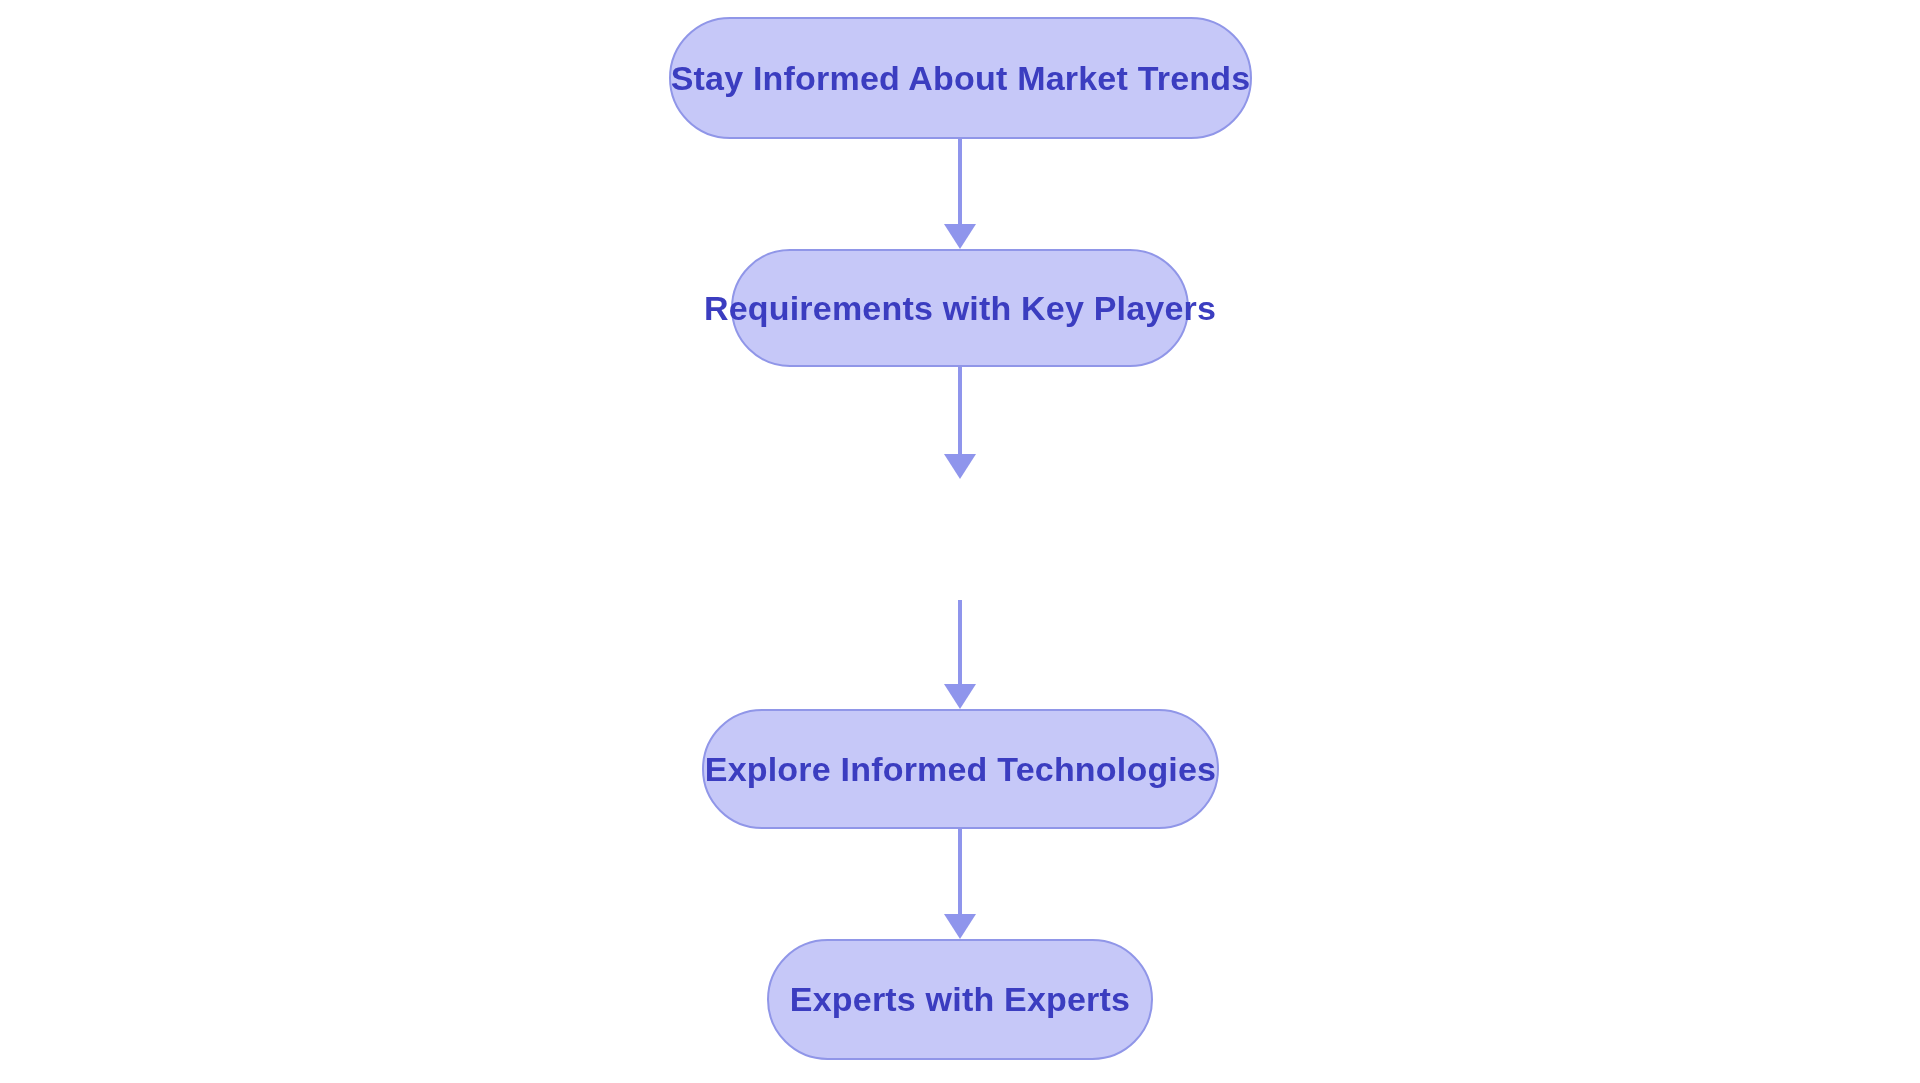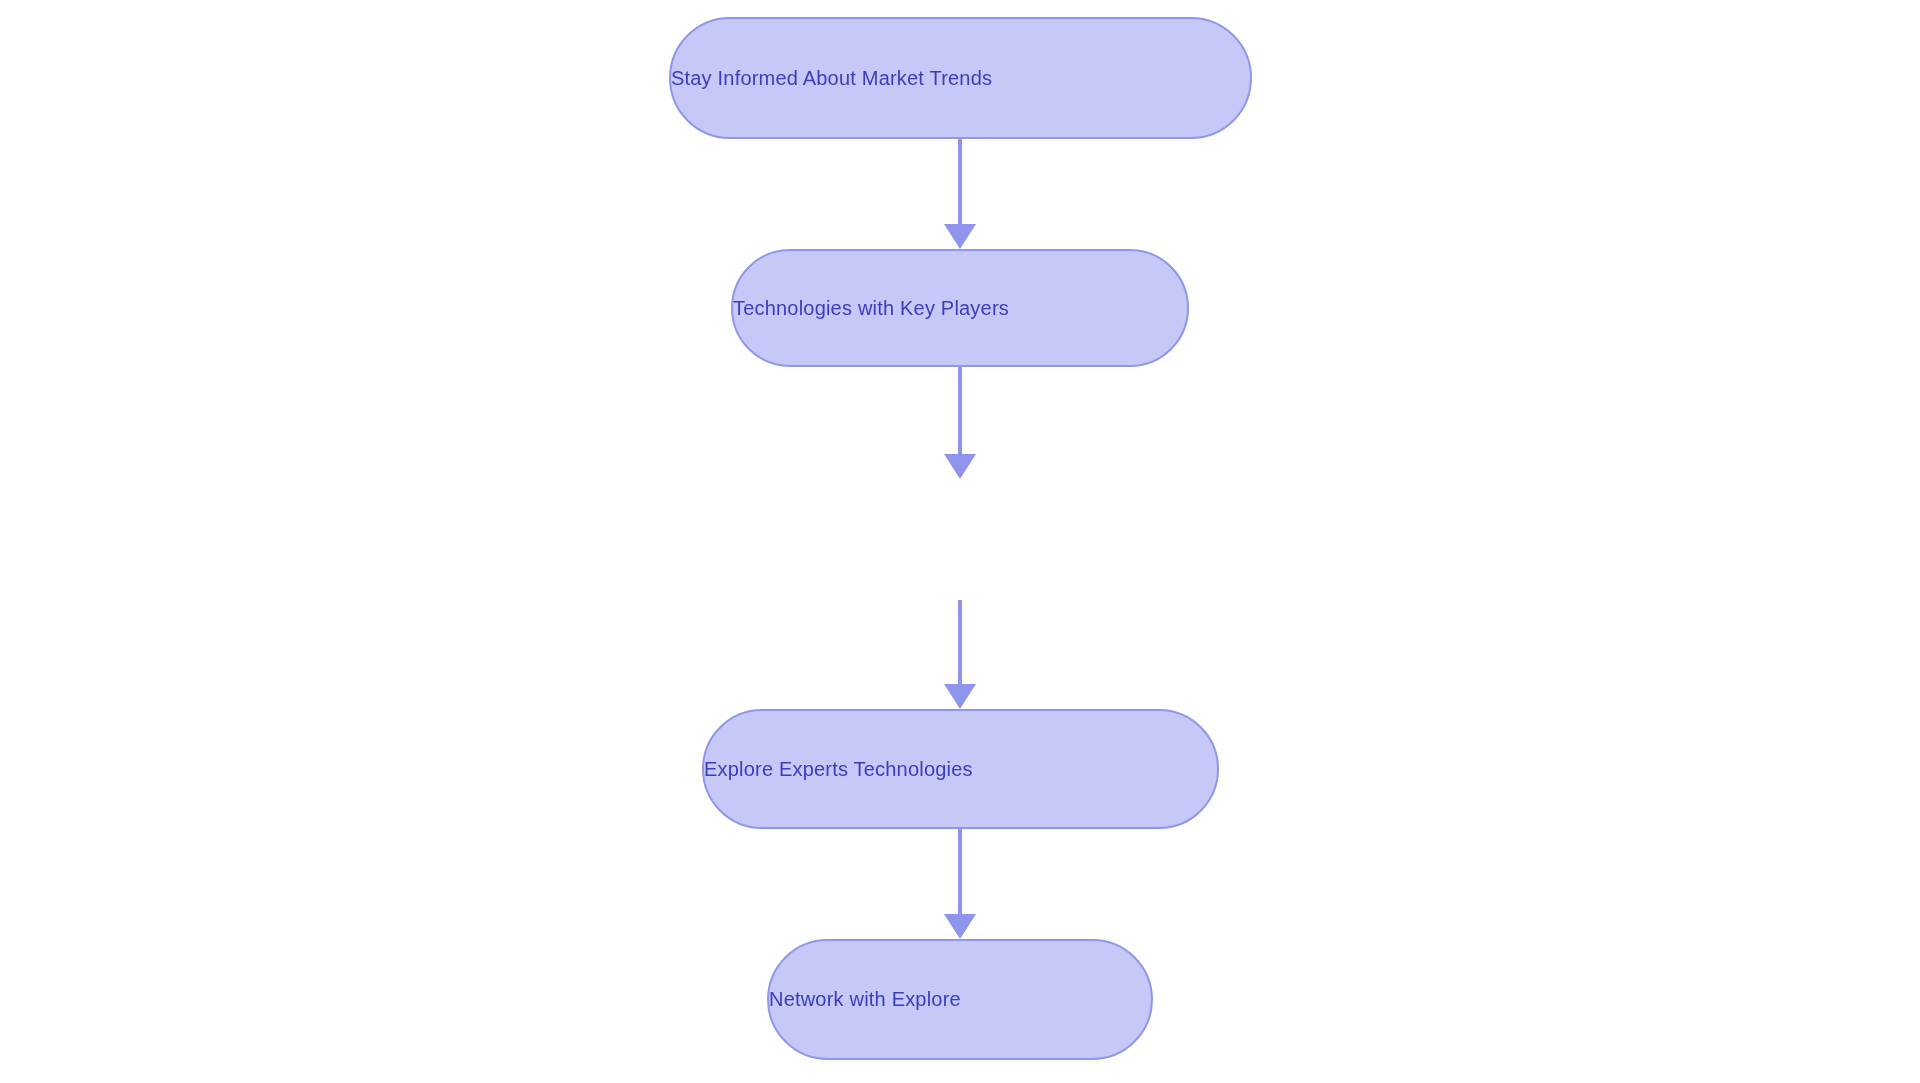--- a/index.html
+++ b/index.html
@@ -16,27 +16,27 @@
     width: 1920px;
     height: 1083px;
     background: var(--background);
     font-family: "Liberation Sans", "DejaVu Sans", sans-serif;
     overflow: hidden;
   }
   .node {
     position: absolute;
     display: flex;
     align-items: center;
-    justify-content: flex-start;
+    justify-content: center;
     background: var(--node-fill);
     border: 2px solid var(--node-border);
     border-radius: 62px;
     color: var(--node-text);
-    font-size: 20px;
-    font-weight: 400;
+    font-size: 34px;
+    font-weight: 700;
     letter-spacing: 0.2px;
     text-align: center;
     white-space: nowrap;
   }
   .node-1 { left: 669px; top: 17px;  width: 583px; height: 122px; }
   .node-2 { left: 731px; top: 249px; width: 458px; height: 118px; }
   .node-3 { left: 653px; top: 479px; width: 614px; height: 121px; }
   .node-4 { left: 702px; top: 709px; width: 517px; height: 120px; }
   .node-5 { left: 767px; top: 939px; width: 386px; height: 121px; }
 
@@ -78,40 +78,40 @@
   <div class="node node-1">
     <span>Stay Informed About Market Trends</span>
   </div>
 
   <div class="arrow arrow-1">
     <div class="shaft"></div>
     <div class="head"></div>
   </div>
 
   <div class="node node-2">
-    <span>Technologies with Key Players</span>
+    <span>Requirements with Key Players</span>
   </div>
 
   <div class="arrow arrow-2">
     <div class="shaft"></div>
     <div class="head"></div>
   </div>
 
 
   <div class="arrow arrow-3">
     <div class="shaft"></div>
     <div class="head"></div>
   </div>
 
   <div class="node node-4">
-    <span>Explore Experts Technologies</span>
+    <span>Explore Informed Technologies</span>
   </div>
 
   <div class="arrow arrow-4">
     <div class="shaft"></div>
     <div class="head"></div>
   </div>
 
   <div class="node node-5">
-    <span>Network with Explore</span>
+    <span>Experts with Experts</span>
   </div>
 
 </div>
 
 </body></html>

